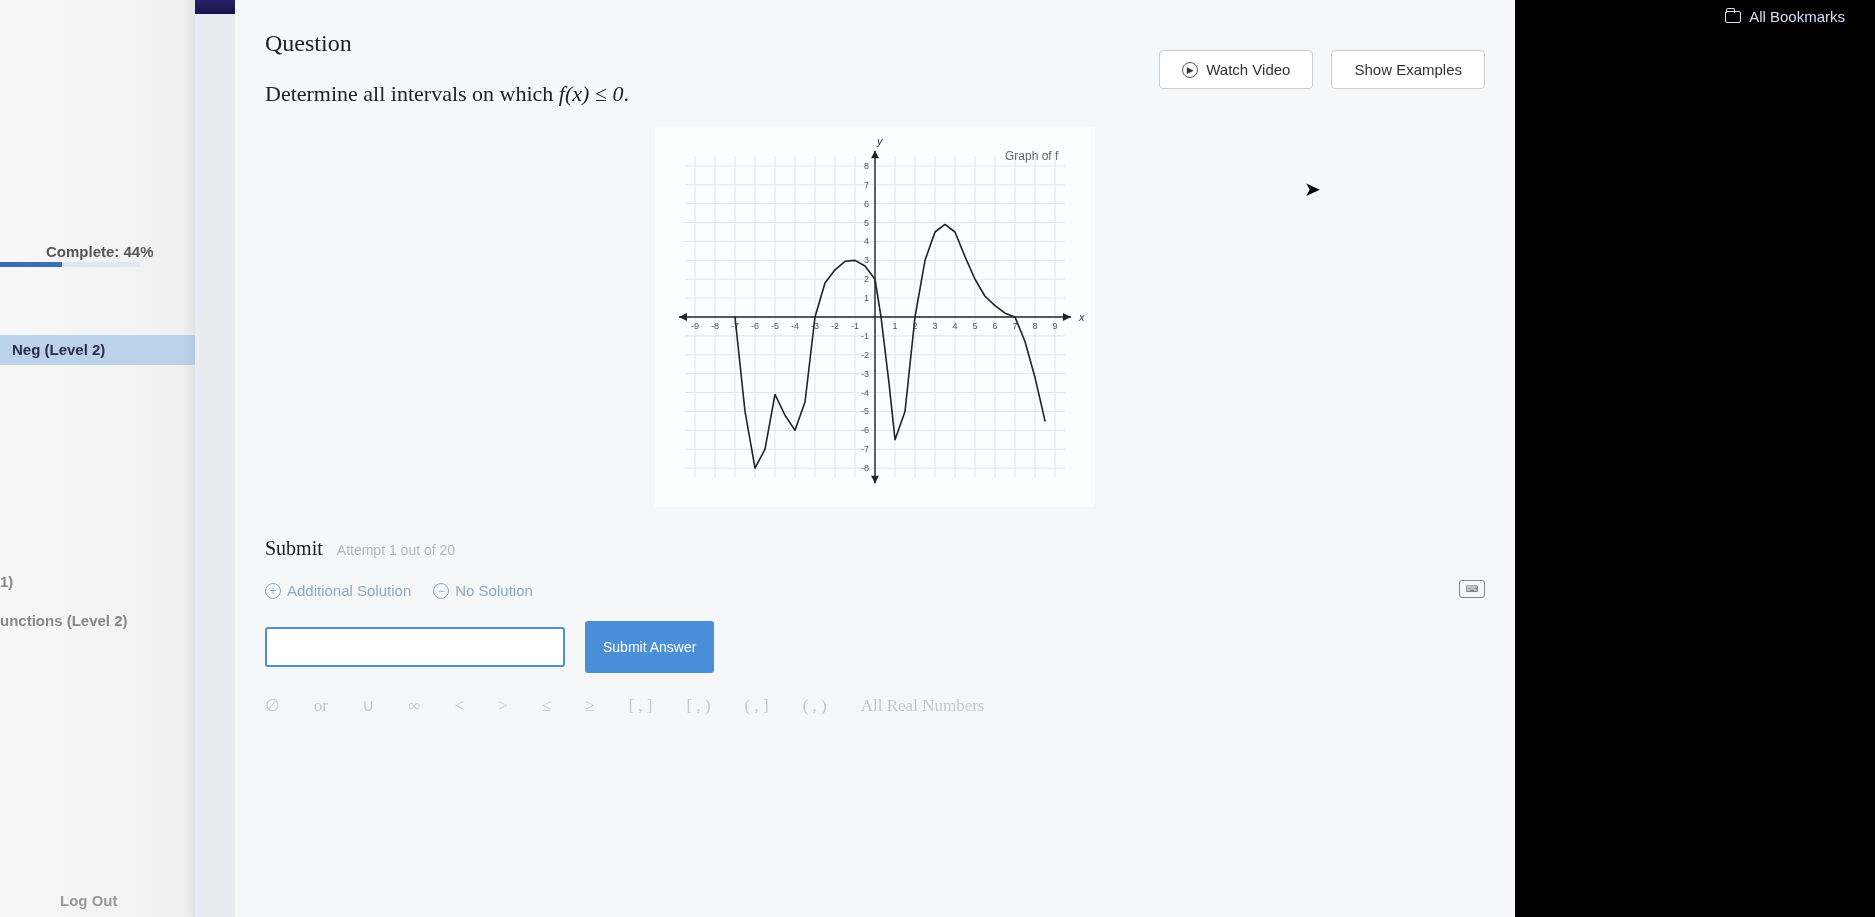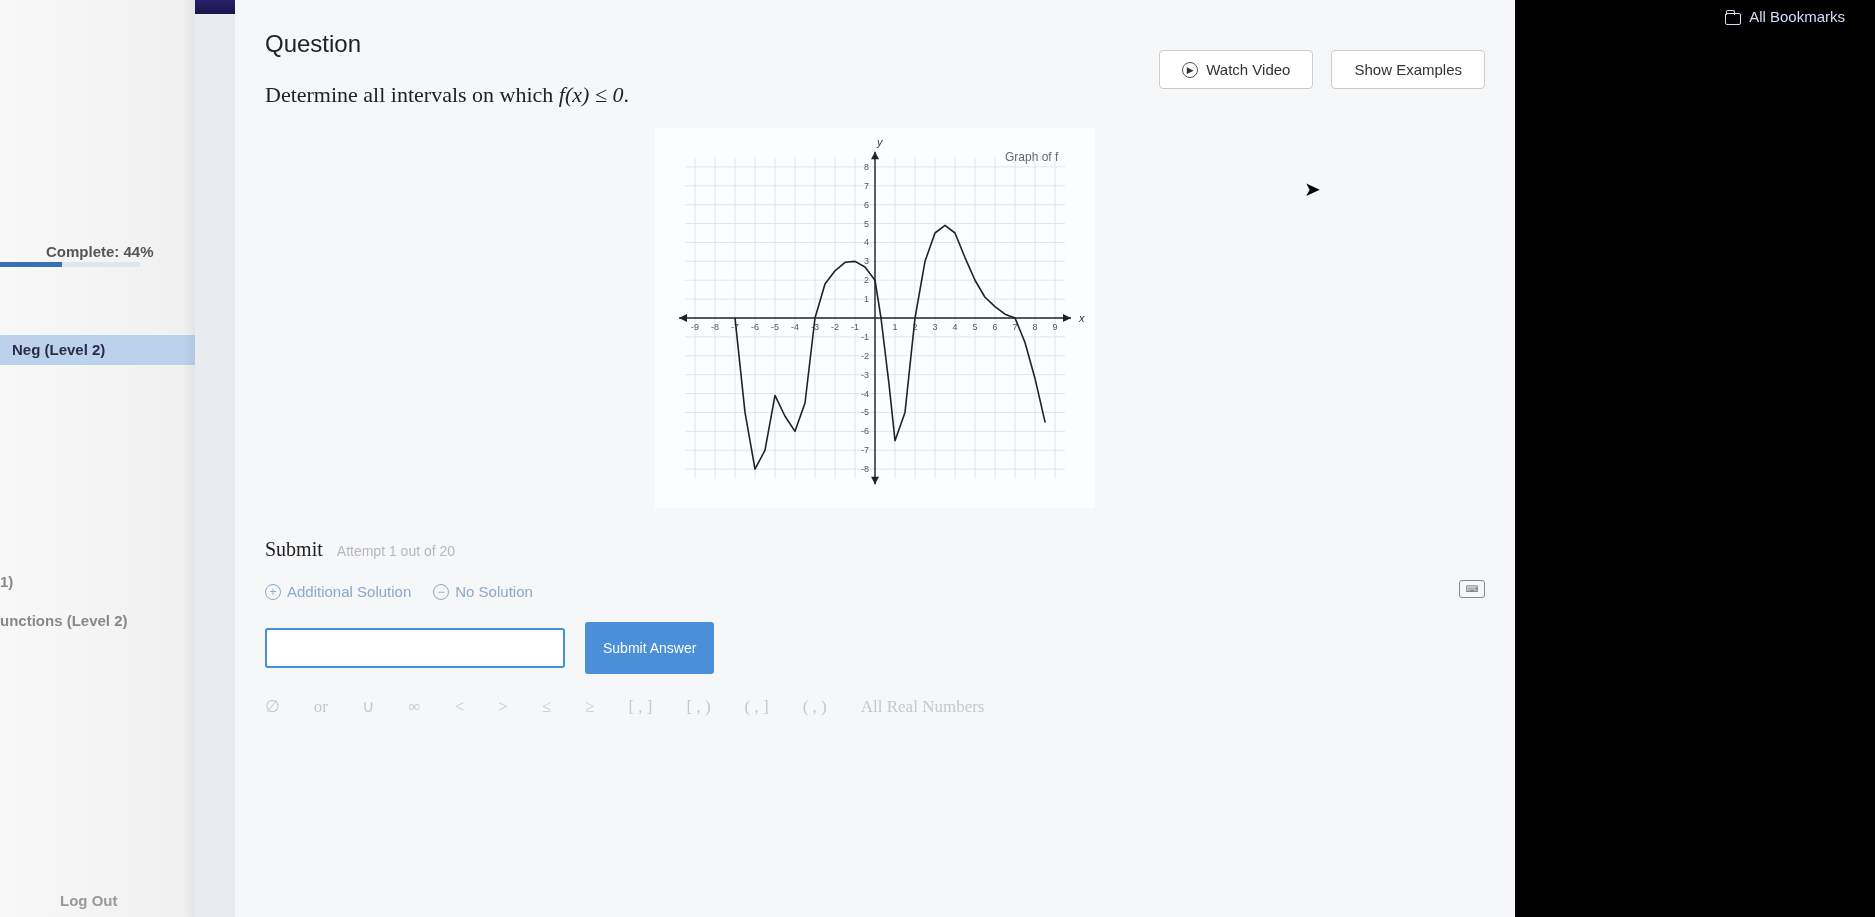--- a/index.html
+++ b/index.html
@@ -9,21 +9,21 @@
   .left-panel .progress-label{ position:absolute; top:243px; left:46px; color:#555;}
   .left-panel .progbar{position:absolute; top:262px; left:0; width:140px; height:5px; background:#e0e6ee;}
   .left-panel .progbar .fill{width:44%; height:100%; background:#3a6fb7;}
   .left-panel .nav-sel{position:absolute; top:335px; left:0; right:0; height:30px; line-height:30px; background:#bcd1ec; color:#2b2b4a; padding-left:12px; font-size:15px;}
   .left-panel .nav2{position:absolute; top:573px; left:0; color:#888; font-size:15px;}
   .left-panel .nav3{position:absolute; top:612px; left:0; color:#888; font-size:15px;text-align:right;}
   .left-panel .logout{position:absolute; bottom:8px; left:60px; color:#999; font-size:15px;}
   .left-panel .shade{position:absolute; top:0; right:0; width:12px; height:100%; background:linear-gradient(to right, rgba(0,0,0,0), rgba(0,0,0,0.05));}
   .mid-strip{width:40px; height:917px; background:#e8ecf1;}
   .main{ flex:0 0 1280px; height:917px; background:#f6f7f9; position:relative; padding:30px 30px 0 30px;}
-  .main h2.qh{font-family: Liberation Sans, sans-serif; font-weight:normal; font-size:24px; color:#222; margin-bottom:24px;}
+  .main h2.qh{font-family: Liberation Serif, serif; font-weight:normal; font-size:24px; color:#222; margin-bottom:24px;}
   .main .prompt{font-family: Georgia, 'Times New Roman', serif; font-size:22px; color:#222; margin-bottom:20px;}
   .main .prompt .math{font-style:italic;}
   .top-btns{position:absolute; top:50px; right:30px; display:flex; gap:18px;}
   .btn{background:#fff; border:1px solid #ccc; border-radius:4px; padding:10px 22px; font-size:15px; color:#333; display:flex; align-items:center; gap:8px; cursor:pointer;}
   .btn .circ{width:16px;height:16px;border:1.5px solid #555;border-radius:50%; display:inline-flex;align-items:center;justify-content:center;font-size:9px;}
   .graph-wrap{width:100%; display:flex; justify-content:center; margin-top:4px;}
   svg.graph{background:#fcfdff;}
   .answer-section{margin-top:30px;}
   .answer-head{display:flex; align-items:baseline; gap:14px; margin-bottom:22px;}
   .answer-head .lbl{font-family: Georgia,'Times New Roman',serif; font-size:20px; color:#222;}
@@ -32,21 +32,21 @@
   .sol-opts .opt{display:flex; align-items:center; gap:6px; cursor:pointer;}
   .sol-opts .ic{width:16px;height:16px;border:1.5px solid #8aa9c9;border-radius:50%;display:inline-flex;align-items:center;justify-content:center;font-size:12px;line-height:1;}
   .ans-row{display:flex; gap:20px; align-items:center;}
   .ans-input{width:300px; height:40px; border:2px solid #4a8fd8; border-radius:3px; background:#fff; padding:0 10px; font-size:15px;}
   .submit-btn{height:52px; padding:0 18px; background:#4a8fd8; color:#fff; border:none; border-radius:3px; font-size:14px; cursor:pointer;}
   .sym-row{display:flex; gap:34px; margin-top:22px; color:#c4c8cc; font-family: Georgia,'Times New Roman',serif; font-size:17px; align-items:center;}
   .sym-row span{cursor:pointer;}
   .sym-row .arn{color:#c4c8cc;}
   .kbd-ic{position:absolute; right:30px; top:580px; width:26px; height:18px; border:1.5px solid #888; border-radius:3px; display:flex; align-items:center; justify-content:center; font-size:9px; color:#666;}
   .right-black{flex:1; background:#000; height:917px; position:relative;}
-  .bookmarks{position:absolute; top:8px; right:30px; color:#d7defc; font-size:15px; display:flex; align-items:flex-end; gap:8px;}
+  .bookmarks{position:absolute; top:8px; right:30px; color:#d7defc; font-size:15px; display:flex; align-items:center; gap:8px;}
   .bookmarks .fic{width:16px; height:12px; border:1.5px solid #d7defc; border-radius:2px; position:relative;}
   .bookmarks .fic::before{content:""; position:absolute; top:-4px; left:0; width:7px; height:4px; border:1.5px solid #d7defc; border-bottom:none; border-radius:2px 2px 0 0;}
   .topbar{position:absolute; top:0; left:195px; right:360px; height:14px; background:linear-gradient(#2a1f6a,#1a154a);}
   .cursor{position:absolute; left:1069px; top:177px; font-size:20px; color:#000;}
 </style>
 </head>
 <body>
 
 <div class="topbar"></div>
 

